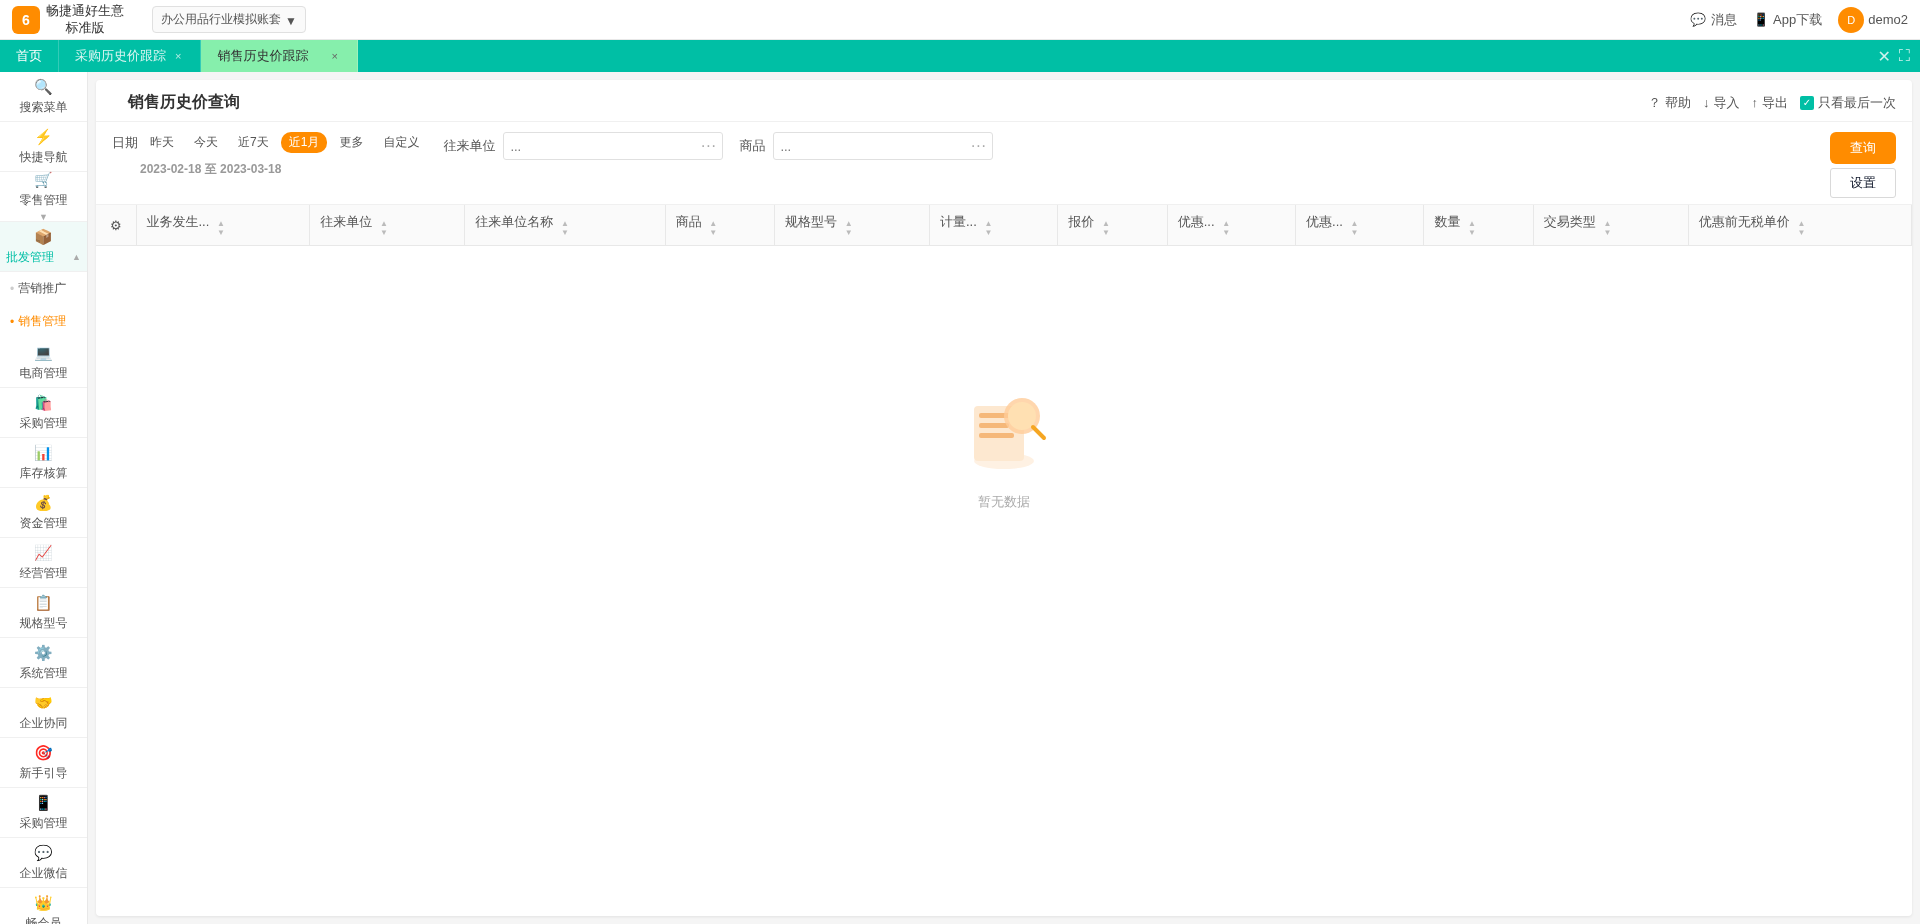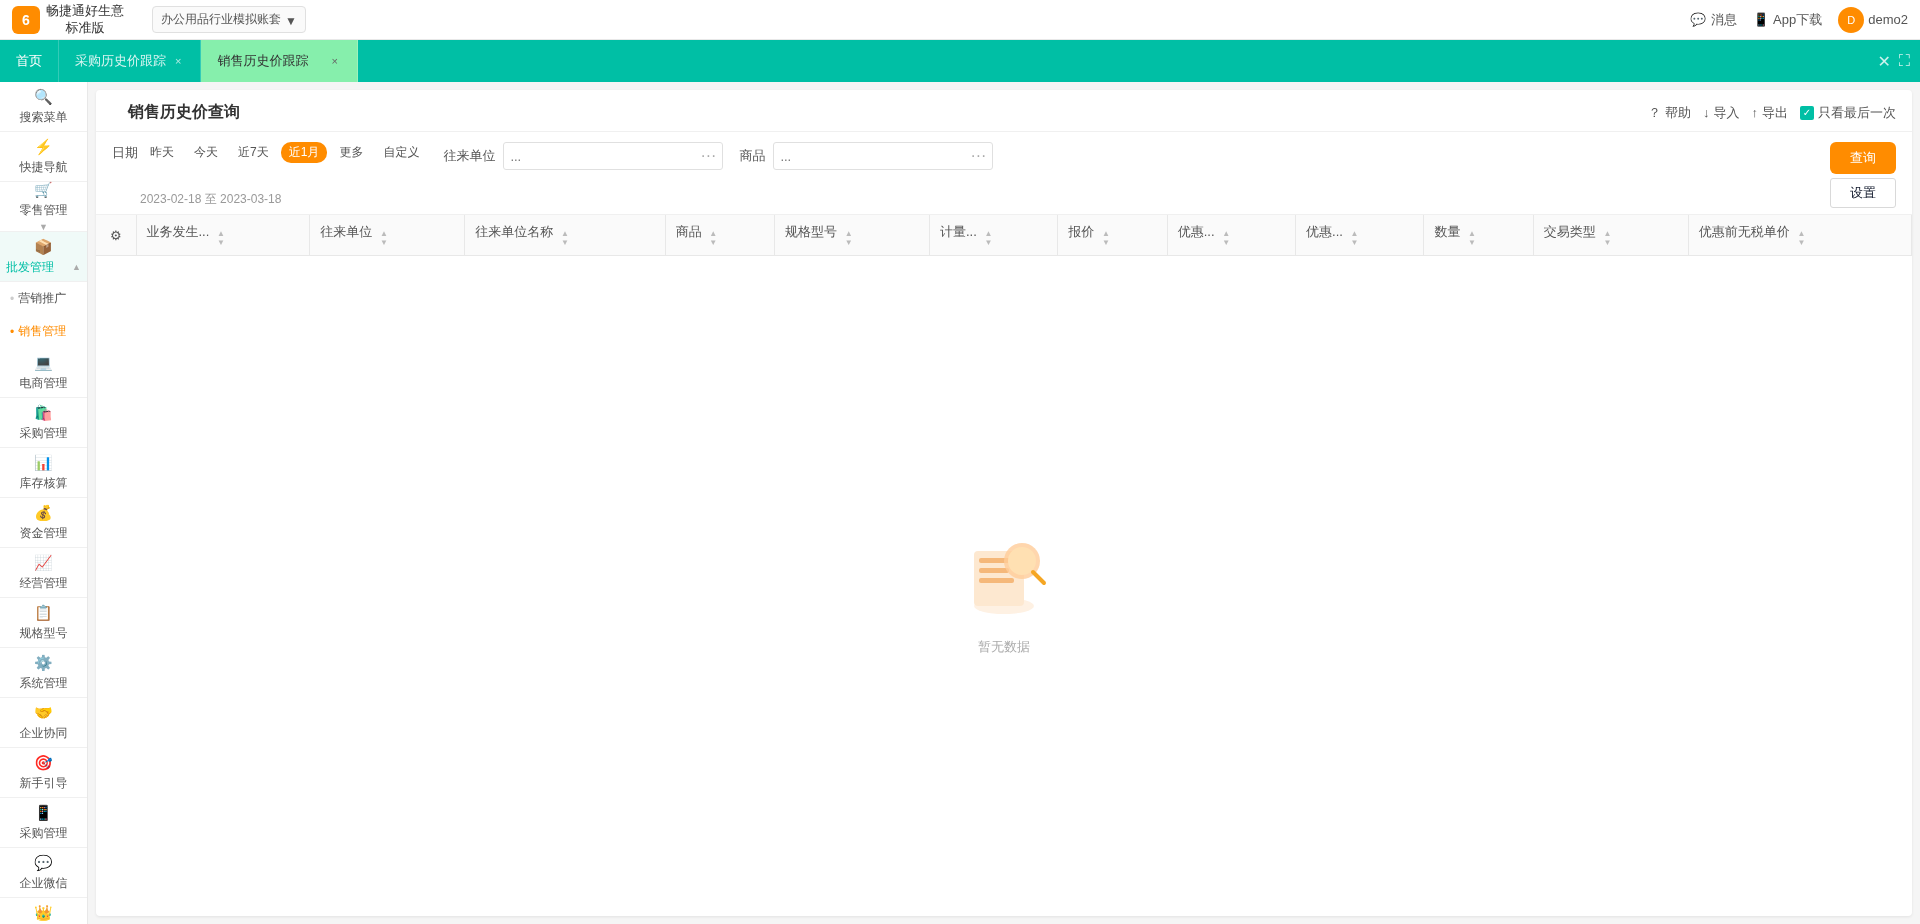--- a/index.html
+++ b/index.html
@@ -77,21 +77,21 @@
       background: #ff8c00;
       display: flex;
       align-items: center;
       justify-content: center;
       color: white;
       font-size: 11px;
     }
 
     
     .tab-bar {
-      height: 42px;
+      height: 32px;
       background: #00bfa5;
       display: flex;
       align-items: center;
       flex-shrink: 0;
       padding-left: 0;
       justify-content: space-between;
     }
     .tab-bar-left {
       display: flex;
       align-items: stretch;
@@ -284,21 +284,22 @@
       border-radius: 3px;
     }
     .date-btn.active-date {
       background: #ff8c00;
       color: white;
       border-radius: 10px;
     }
     .date-range-text {
       font-size: 12px;
       color: #999;
-      margin-top: 20px;
+      margin-top: 0;
+      font-weight: bold;
     }
     .filter-dots {
       color: #aaa;
       font-size: 16px;
       cursor: pointer;
     }
     .query-btn {
       background: #ff8c00;
       color: white;
       border: none;
@@ -671,21 +672,21 @@
                     <span>▲</span>
                     <span>▼</span>
                   </span>
               </th>
             </tr>
           </thead>
           <tbody id="table-body">
           </tbody>
         </table>
 
-        <div class="no-data-container" style="min-height: 400px; justify-content: flex-end;">
+        <div class="no-data-container" style="min-height: 400px;">
           <div class="empty-icon">
             
             <svg width="100" height="100" viewBox="0 0 100 100" xmlns="http://www.w3.org/2000/svg">
               <ellipse cx="50" cy="80" rx="30" ry="8" fill="#fde8d0" opacity="0.6"></ellipse>
               <rect x="20" y="25" width="50" height="55" rx="4" fill="#fde8d0"></rect>
               <rect x="25" y="32" width="40" height="5" rx="2" fill="#f5b87a"></rect>
               <rect x="25" y="42" width="30" height="5" rx="2" fill="#f5b87a"></rect>
               <rect x="25" y="52" width="35" height="5" rx="2" fill="#f5b87a"></rect>
               <circle cx="68" cy="35" r="18" fill="#ffcc99" opacity="0.8"></circle>
               <circle cx="68" cy="35" r="14" fill="#ffe0b2"></circle>

